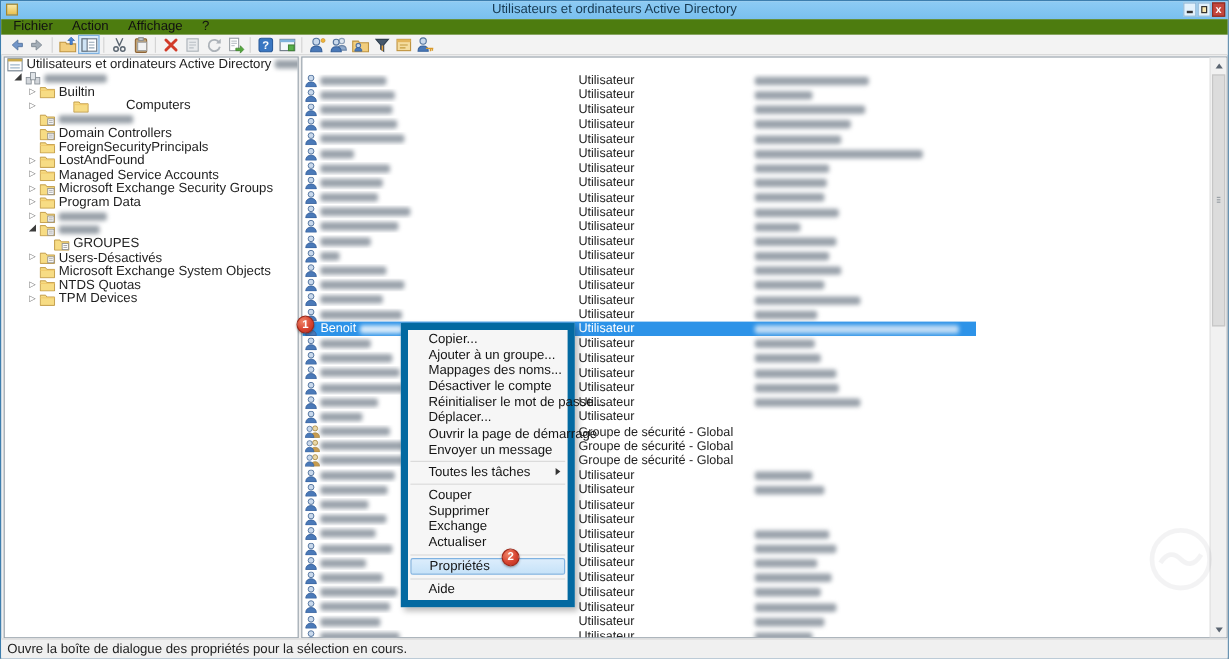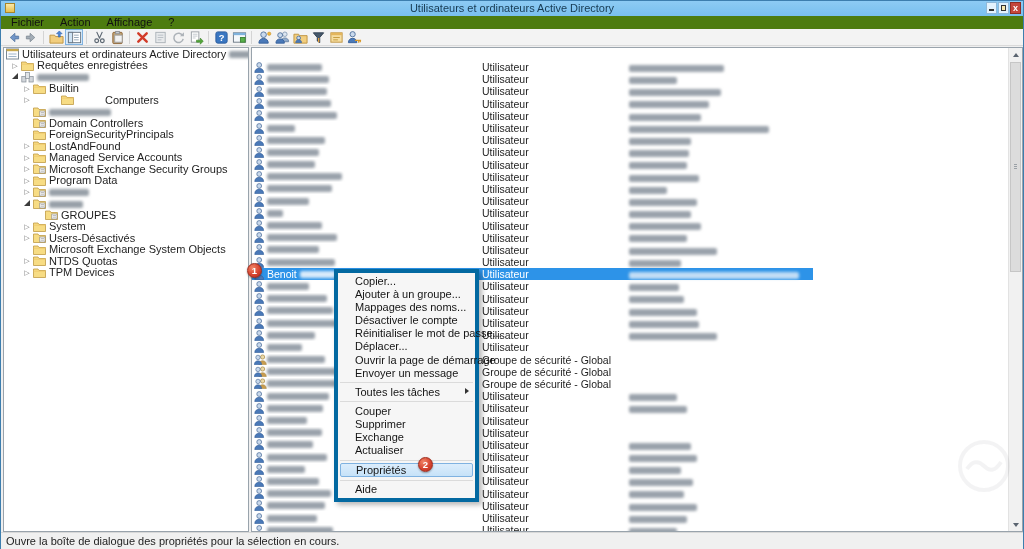--- a/index.html
+++ b/index.html
@@ -62,21 +62,21 @@
   .vscroll { position:absolute; top:0; right:0; bottom:0; width:14px; background:#F1F1F1; border-left:1px solid #E2E2E2; }
   .sbtn { position:absolute; left:0; right:0; height:13px; display:flex; align-items:center; justify-content:center; }
   .sbtn.up { top:0; } .sbtn.down { bottom:0; }
   .tri-up { width:0; height:0; border-left:3px solid transparent; border-right:3px solid transparent; border-bottom:4px solid #5A6470; }
   .tri-down { width:0; height:0; border-left:3px solid transparent; border-right:3px solid transparent; border-top:4px solid #5A6470; }
   .sthumb { position:absolute; left:1px; right:1px; top:14px; height:210px; background:#DCDCDC; border:1px solid #C6C6C6; }
   .grip { position:absolute; left:3px; right:3px; top:50%; margin-top:-3px; }
   .grip i { display:block; height:1px; background:#9AA0A6; margin-bottom:1px; }
   
   .ctxmenu { position:absolute; left:333px; top:268px; width:145px; background:#F6F6F6;
-    border:4px solid #0369a1; box-shadow:3px 3px 5px rgba(0,0,0,.28); padding:2px 0; z-index:20; }
+    border:6px solid #0369a1; box-shadow:3px 3px 5px rgba(0,0,0,.28); padding:2px 0; z-index:20; }
   .mi { height:13.1px; line-height:13px; font-size:11px; padding-left:17px; position:relative; color:#141414; white-space:nowrap; }
   .mi .sub { position:absolute; right:6px; top:2.5px; width:0; height:0;
     border-top:3.5px solid transparent; border-bottom:3.5px solid transparent; border-left:4.5px solid #333; }
   .msep { height:1px; background:#DBDBDB; margin:2.5px 2px; }
   .mi.hl { margin:0 2px; padding-left:15px; background:linear-gradient(#DCEDFC,#C6E2F8);
     border:1px solid #7FB2E1; border-radius:2px; height:14px; line-height:12px; }
   
   .ann { position:absolute; width:15px; height:15px; border-radius:50%;
     background:radial-gradient(circle at 35% 30%, #F08568, #D74430 55%, #B52F1F);
     border:1px solid #9E2A1B; color:#fff; font-size:9.5px; font-weight:bold; text-align:center;
@@ -238,30 +238,20 @@
         <span class="t-icon">
           <svg width="13" height="12" viewBox="0 0 13 12">
             <rect x="0.5" y="1" width="12" height="10" fill="#FDFDFD" stroke="#7A8894"></rect>
             <rect x="0.5" y="1" width="12" height="2.2" fill="#C8A84B"></rect>
             <path d="M2.5 6 h8 M2.5 8.5 h8" stroke="#9FB6CC"></path>
           </svg>
         </span>
         <span class="t-label">Utilisateurs et ordinateurs Active Directory <span class="blur" style="width:88px"></span></span>
       </div>
       <div class="trow" style="padding-left: 5px;">
-        <span class="t-arrow">▷</span>
-        <span class="t-icon">
-          <svg width="13" height="11" viewBox="0 0 13 11">
-            <path d="M0.5 2 h4.5 l1 1.5 h6.5 v7 H0.5 z" fill="#F7DC84" stroke="#C09A45" stroke-width=".8"></path>
-            <path d="M0.5 4.2 h12" stroke="#EFC868" stroke-width=".8"></path>
-          </svg>
-        </span>
-        <span class="t-label">Requêtes enregistrées</span>
-      </div>
-      <div class="trow" style="padding-left: 5px;">
         <span class="t-arrow"><span class="exp"></span></span>
         <span class="t-icon">
           <svg width="13" height="12" viewBox="0 0 13 12">
             <rect x="0.8" y="5.5" width="4.2" height="5.5" fill="#D2D6DB" stroke="#848C94" stroke-width=".7"></rect>
             <rect x="8" y="5.5" width="4.2" height="5.5" fill="#D2D6DB" stroke="#848C94" stroke-width=".7"></rect>
             <rect x="4.4" y="1.5" width="4.2" height="6" fill="#E0E4E8" stroke="#848C94" stroke-width=".7"></rect>
           </svg>
         </span>
         <span class="t-label"> <span class="blur" style="width:52px"></span></span>
       </div>
@@ -383,30 +373,20 @@
       <div class="trow" style="padding-left: 29px;">
         <span class="t-arrow"></span>
         <span class="t-icon">
           <svg width="13" height="11" viewBox="0 0 13 11">
             <path d="M0.5 2 h4.5 l1 1.5 h6.5 v7 H0.5 z" fill="#F7DC84" stroke="#C09A45" stroke-width=".8"></path>
             <rect x="6.8" y="5" width="5.2" height="5" fill="#fff" stroke="#8A8A8A" stroke-width=".7"></rect>
             <path d="M7.8 6.6 h3.2 M7.8 8.2 h3.2" stroke="#9A9A9A" stroke-width=".7"></path>
           </svg>
         </span>
         <span class="t-label">GROUPES</span>
-      </div>
-      <div class="trow" style="padding-left: 17px;">
-        <span class="t-arrow">▷</span>
-        <span class="t-icon">
-          <svg width="13" height="11" viewBox="0 0 13 11">
-            <path d="M0.5 2 h4.5 l1 1.5 h6.5 v7 H0.5 z" fill="#F7DC84" stroke="#C09A45" stroke-width=".8"></path>
-            <path d="M0.5 4.2 h12" stroke="#EFC868" stroke-width=".8"></path>
-          </svg>
-        </span>
-        <span class="t-label">System</span>
       </div>
       <div class="trow" style="padding-left: 17px;">
         <span class="t-arrow">▷</span>
         <span class="t-icon">
           <svg width="13" height="11" viewBox="0 0 13 11">
             <path d="M0.5 2 h4.5 l1 1.5 h6.5 v7 H0.5 z" fill="#F7DC84" stroke="#C09A45" stroke-width=".8"></path>
             <rect x="6.8" y="5" width="5.2" height="5" fill="#fff" stroke="#8A8A8A" stroke-width=".7"></rect>
             <path d="M7.8 6.6 h3.2 M7.8 8.2 h3.2" stroke="#9A9A9A" stroke-width=".7"></path>
           </svg>
         </span>

